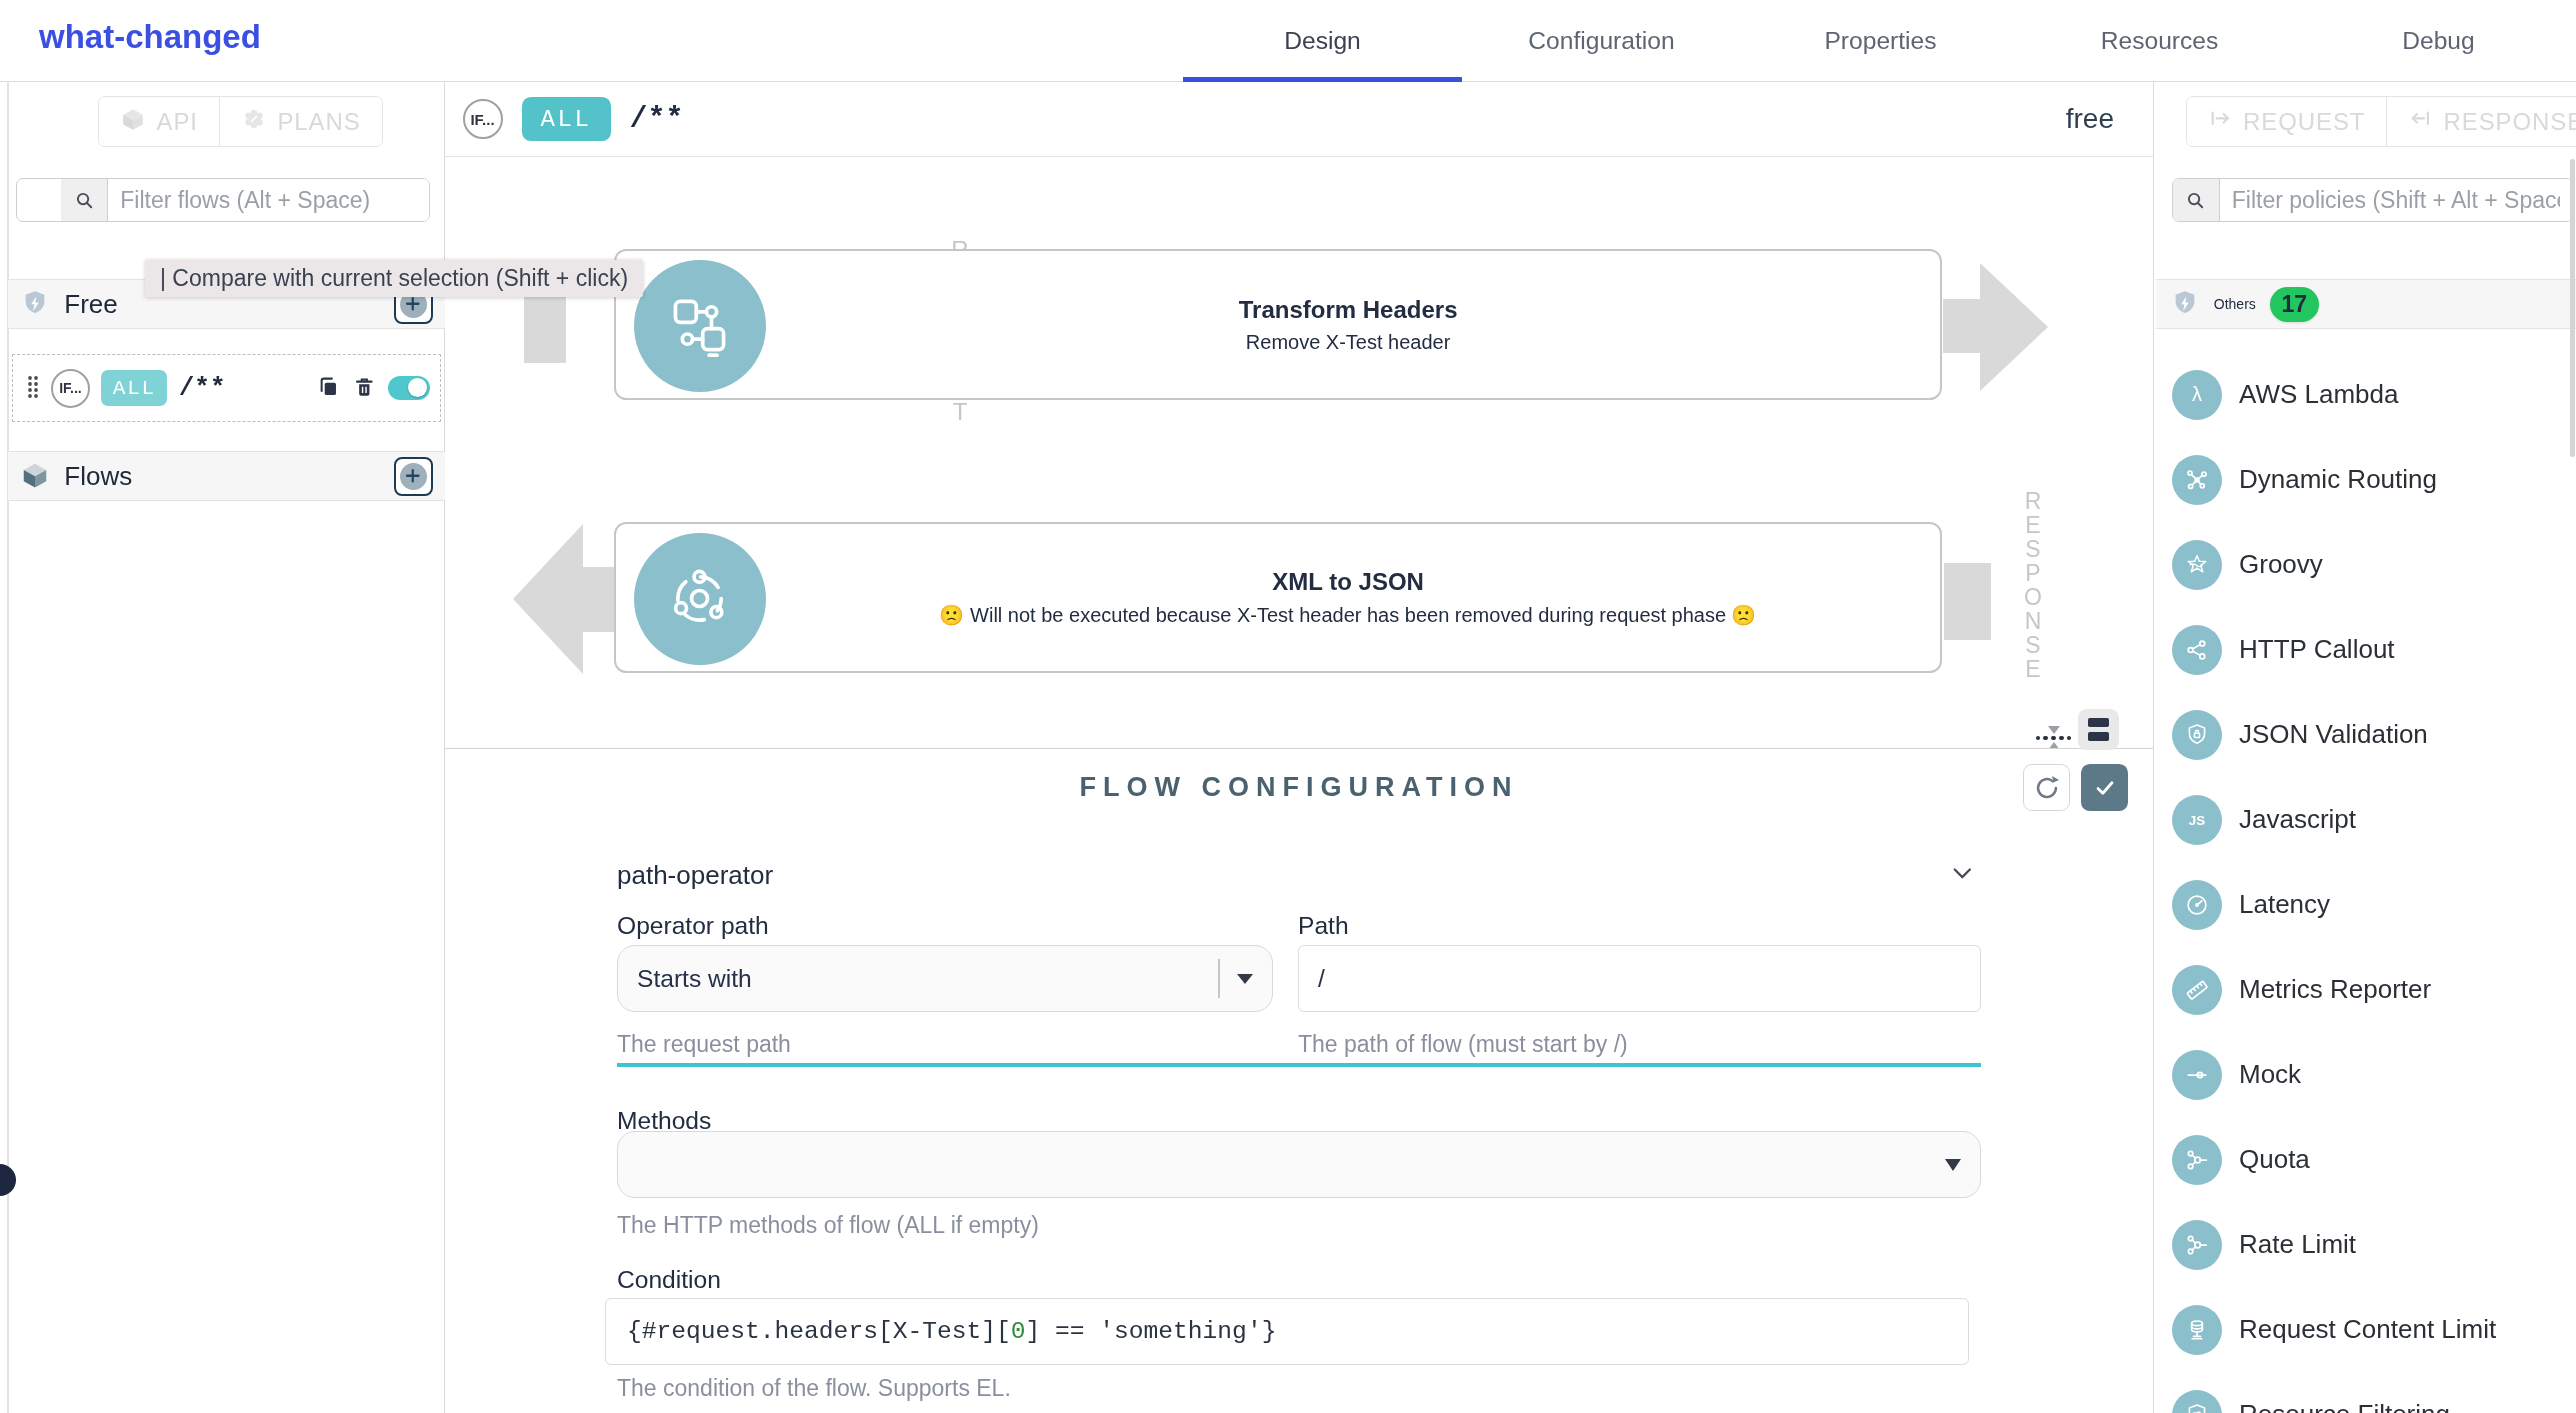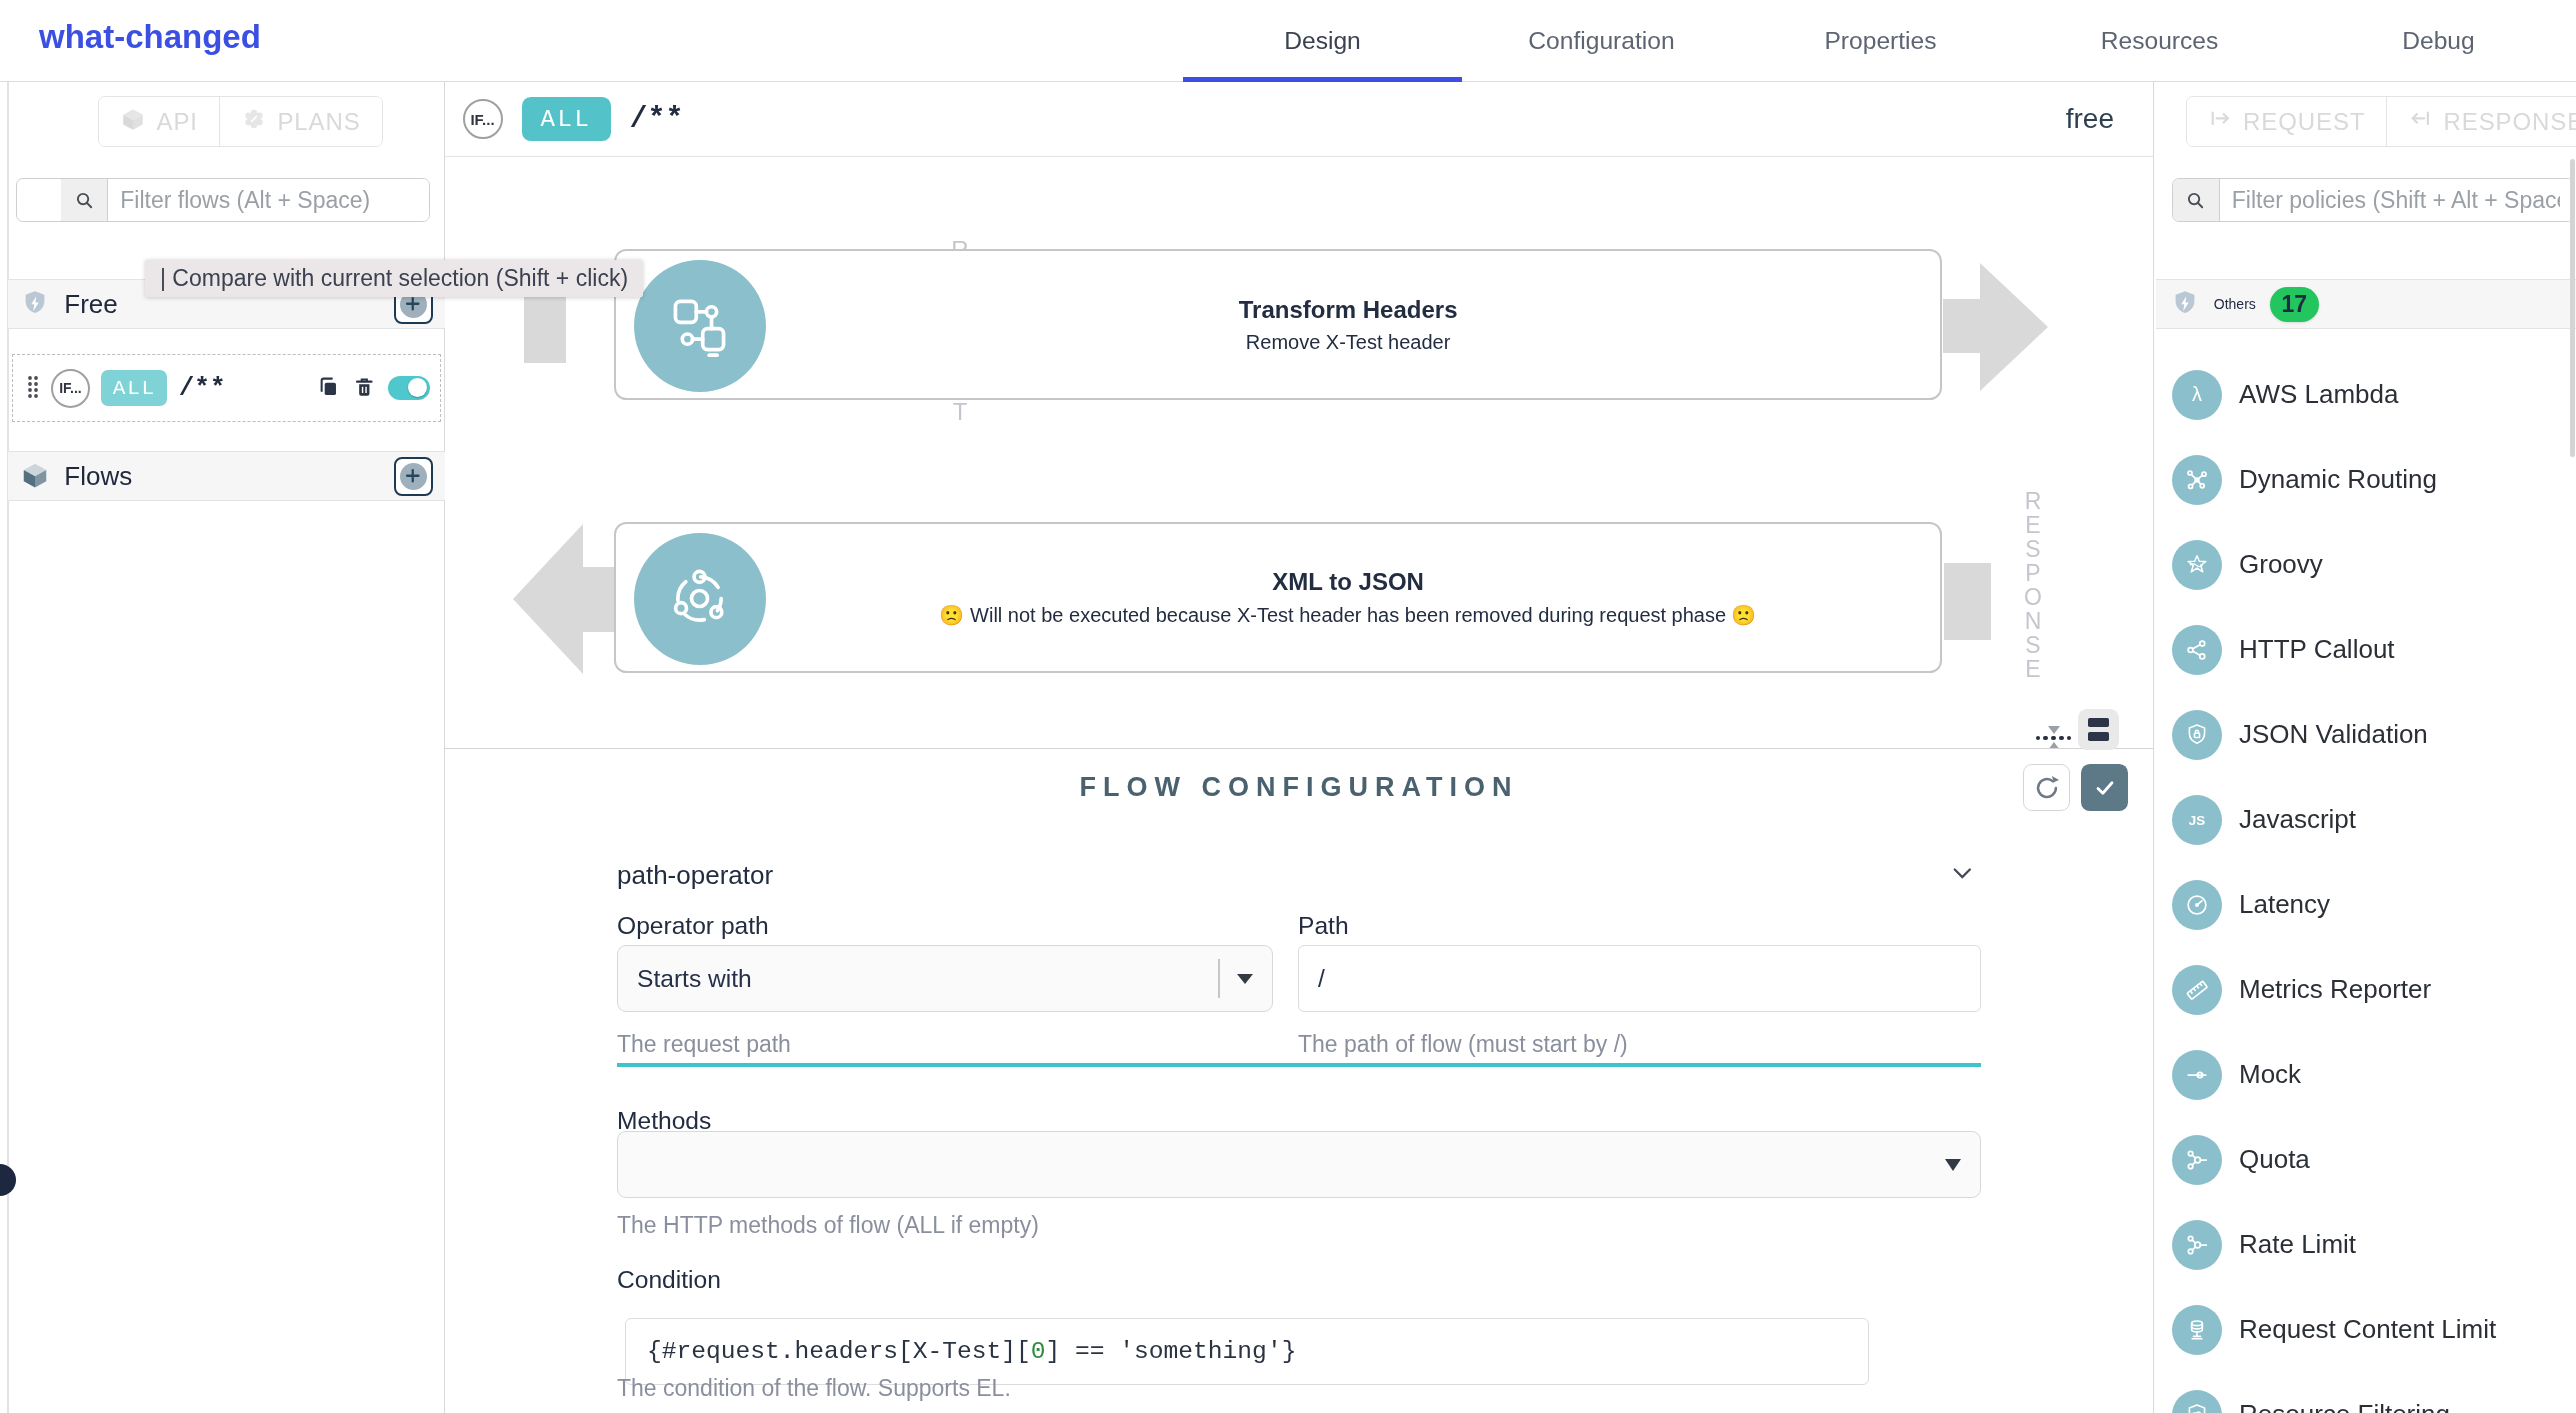--- a/index.html
+++ b/index.html
@@ -108,21 +108,21 @@
     border-top:1.8px solid #d4d4d4; }
   .fc-title { position:absolute; left:0; right:0; top:23px; text-align:center; font-size:27px;
     letter-spacing:7px; color:#4a626f; font-weight:600; }
   .icon-btn { position:absolute; width:47px; height:47px; border-radius:8.8px; display:flex;
     align-items:center; justify-content:center; cursor:pointer; }
   .reset-btn { left:1578px; top:15px; background:#fff; border:1.8px solid #d3d6d9; }
   .check-btn { left:1636px; top:15px; background:#5d7887; border:none; }
   .fc-group-label { position:absolute; left:172px; top:111px; font-size:26px; color:#232d41; }
   .fc-chevron { position:absolute; left:1505px; top:112px; cursor:pointer; }
   .field-label { position:absolute; font-size:24.6px; color:#232d41; }
-  .sel-box { position:absolute; height:67px; background:#fafafa; border:1.8px solid #d8d8d8; border-radius:9px;
+  .sel-box { position:absolute; height:67px; background:#fafafa; border:1.8px solid #d8d8d8; border-radius:18px;
     display:flex; align-items:center; padding:0 19px; font-size:24.6px; color:#26304a; cursor:pointer; }
   .inp-box { position:absolute; height:67px; background:#fff; border:1.8px solid #dcdcdc; border-radius:6.1px; }
   .inp-box input { width:100%; height:100%; border:none; outline:none; background:transparent;
     font-size:24.6px; color:#26304a; padding:0 19px; font-family:"Liberation Sans",sans-serif; }
   .sel-divider { width:1.8px; height:39px; background:#c6c6c6; margin:0 17.5px 0 auto; }
   .caret { width:0; height:0; border-left:8.8px solid transparent; border-right:8.8px solid transparent;
     border-top:12.3px solid #333a46; }
   .hint { position:absolute; font-size:23px; color:#8a8f9e; }
   .teal-line { position:absolute; left:172px; top:314px; width:1364px; height:3.5px; background:#3ec4cd; }
   .cond-box { display:flex; align-items:center; padding:0 21px; font-size:24.6px; color:#2a3342; }
@@ -393,21 +393,21 @@
     <div class="teal-line"></div>
 
     <div class="field-label" style="left:172px; top:358px;">Methods</div>
     <div class="sel-box" style="left:172px; top:382px; width:1364px;">
       <span></span>
       <span class="caret" style="margin-left:auto;"></span>
     </div>
     <div class="hint" style="left:172px; top:463px;">The HTTP methods of flow (ALL if empty)</div>
 
     <div class="field-label" style="left:172px; top:517px;">Condition</div>
-    <div class="inp-box cond-box mono" style="left:180px; top:549px; width:1244px;margin-top:20px;">
+    <div class="inp-box cond-box mono" style="left:160px; top:549px; width:1364px;">
       <span>{#request.headers[X-Test][</span>
         <span class="cond-zero">0</span>
         <span>] == 'something'}</span>
     </div>
     <div class="hint" style="left:172px; top:626px;">The condition of the flow. Supports EL.</div>
   </div>
 
   <div class="sidebar-right">
     <div class="rr-group">
       <button class="seg-btn">

